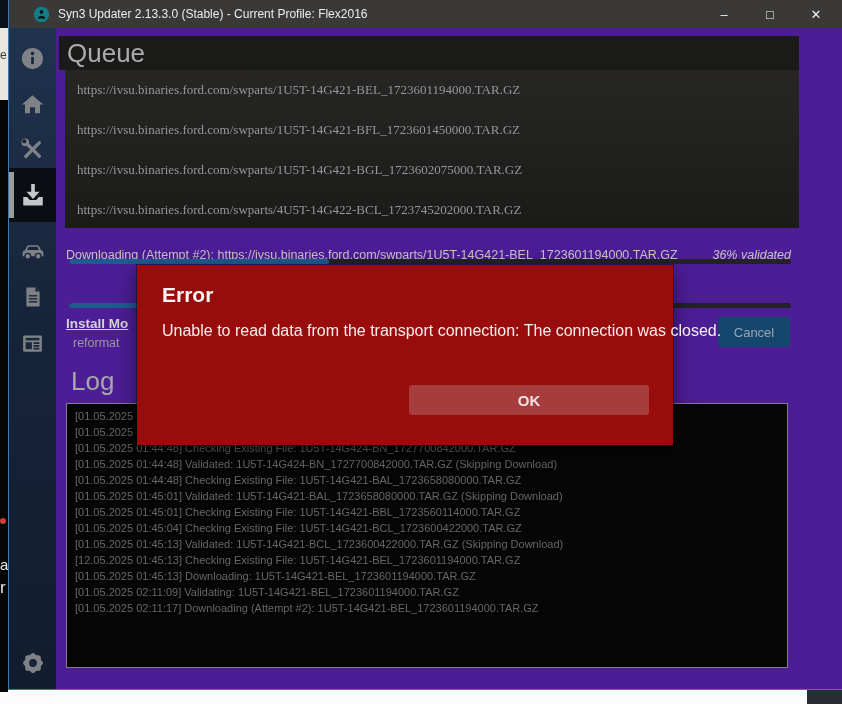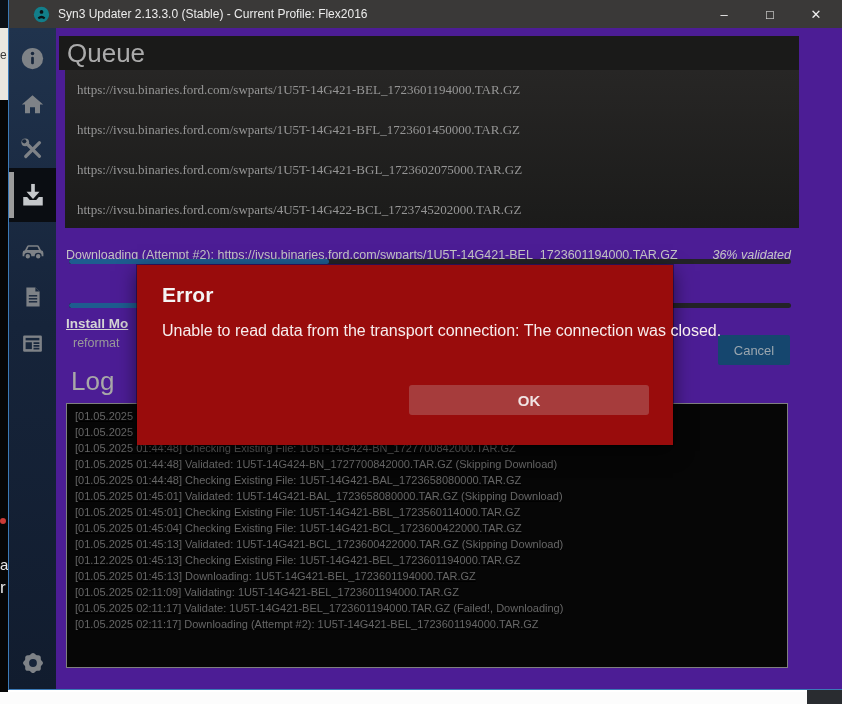--- a/index.html
+++ b/index.html
@@ -55,21 +55,21 @@
   .status-text{position:absolute;left:0;top:0;font-size:12.5px;color:#c4c4c4;white-space:nowrap;}
   .status-validated{position:absolute;right:8px;top:0;font-size:12.5px;color:#c4c4c4;font-style:italic;}
 
   .pbar{left:60px;width:722px;height:5px;background:#232327;border-radius:3px;overflow:hidden;}
   .pbar-1{top:259px;} .pbar-2{top:303px;}
   .pbar-fill{height:100%;background:var(--accent-blue,#1e5c8f);border-radius:3px;}
 
   .install-label{left:57px;top:316px;font-size:13.5px;font-weight:bold;color:#d4d4d4;
                  text-decoration:underline;white-space:nowrap;}
   .install-value{left:64px;top:336px;font-size:12.5px;color:#9a9a9a;white-space:nowrap;}
-  .cancel-btn{left:709px;top:335px;width:72px;height:30px;background:var(--cancel-bg,#15466e);
+  .cancel-btn{left:709px;top:317px;width:72px;height:30px;background:var(--cancel-bg,#15466e);
               border:none;border-radius:2px;color:#9aa6af;font-size:13px;display:flex;
               align-items:center;justify-content:center;cursor:pointer;font-family:inherit;}
 
   .log-header{left:62px;top:366px;font-size:26px;font-weight:300;color:#a8a8a8;}
   .log-box{left:57px;top:403px;width:722px;height:265px;border:1px solid #7f7f7f;background:#060606;
            box-sizing:border-box;padding:4px 8px;overflow:hidden;text-decoration:underline;}
   .log-line{font-size:11px;line-height:16px;color:#666666;white-space:nowrap;font-family:"Liberation Sans",sans-serif;}
 
   
   .error-dialog{left:128px;top:265px;width:536px;height:180px;background:var(--error-bg,#990c0c);
@@ -226,24 +226,23 @@
     <div class="abs log-box">
       <div class="log-line">[01.05.2025</div>
       <div class="log-line">[01.05.2025</div>
       <div class="log-line">[01.05.2025 01:44:48] Checking Existing File: 1U5T-14G424-BN_1727700842000.TAR.GZ</div>
       <div class="log-line">[01.05.2025 01:44:48] Validated: 1U5T-14G424-BN_1727700842000.TAR.GZ (Skipping Download)</div>
       <div class="log-line">[01.05.2025 01:44:48] Checking Existing File: 1U5T-14G421-BAL_1723658080000.TAR.GZ</div>
       <div class="log-line">[01.05.2025 01:45:01] Validated: 1U5T-14G421-BAL_1723658080000.TAR.GZ (Skipping Download)</div>
       <div class="log-line">[01.05.2025 01:45:01] Checking Existing File: 1U5T-14G421-BBL_1723560114000.TAR.GZ</div>
       <div class="log-line">[01.05.2025 01:45:04] Checking Existing File: 1U5T-14G421-BCL_1723600422000.TAR.GZ</div>
       <div class="log-line">[01.05.2025 01:45:13] Validated: 1U5T-14G421-BCL_1723600422000.TAR.GZ (Skipping Download)</div>
-      <div class="log-line">[01.12.2025 01:45:13] Checking Existing File: 1U5T-14G421-BEL_1723601194000.TAR.GZ</div>
+      <div class="log-line">[12.05.2025 01:45:13] Checking Existing File: 1U5T-14G421-BEL_1723601194000.TAR.GZ</div>
       <div class="log-line">[01.05.2025 01:45:13] Downloading: 1U5T-14G421-BEL_1723601194000.TAR.GZ</div>
       <div class="log-line">[01.05.2025 02:11:09] Validating: 1U5T-14G421-BEL_1723601194000.TAR.GZ</div>
-      <div class="log-line">[01.05.2025 02:11:17] Validate: 1U5T-14G421-BEL_1723601194000.TAR.GZ (Failed!, Downloading)</div>
       <div class="log-line">[01.05.2025 02:11:17] Downloading (Attempt #2): 1U5T-14G421-BEL_1723601194000.TAR.GZ</div>
     </div>
 
     <div class="abs error-dialog">
       <div class="error-title">Error</div>
       <div class="error-msg">Unable to read data from the transport connection: The connection was closed.</div>
       <button class="error-ok">OK</button>
     </div>
 
   </div>

